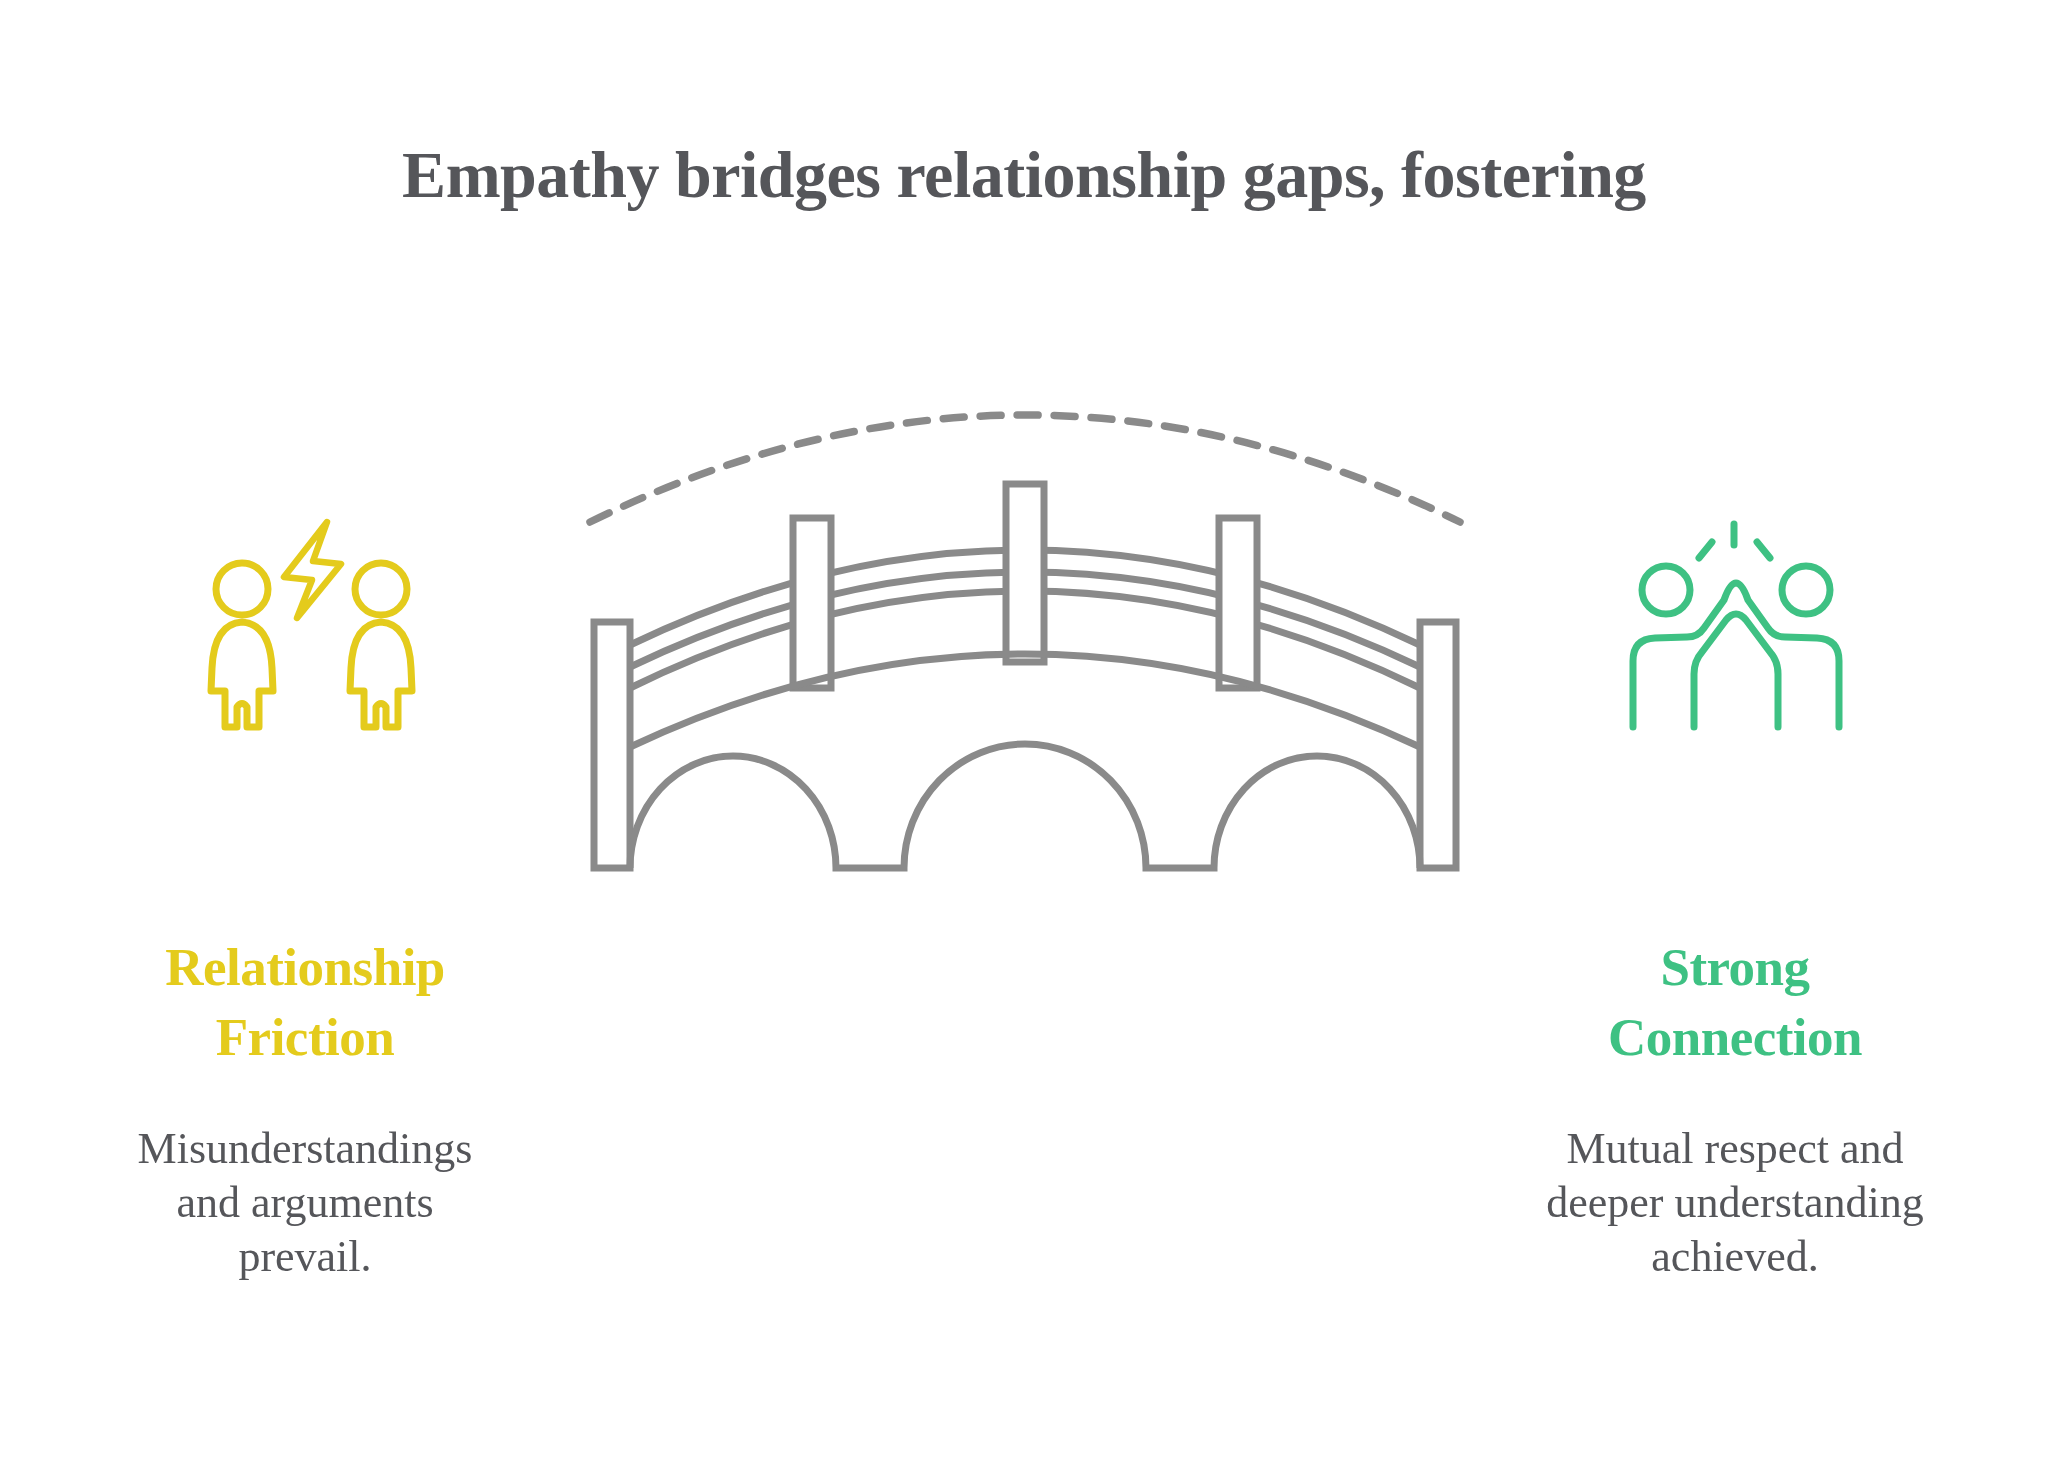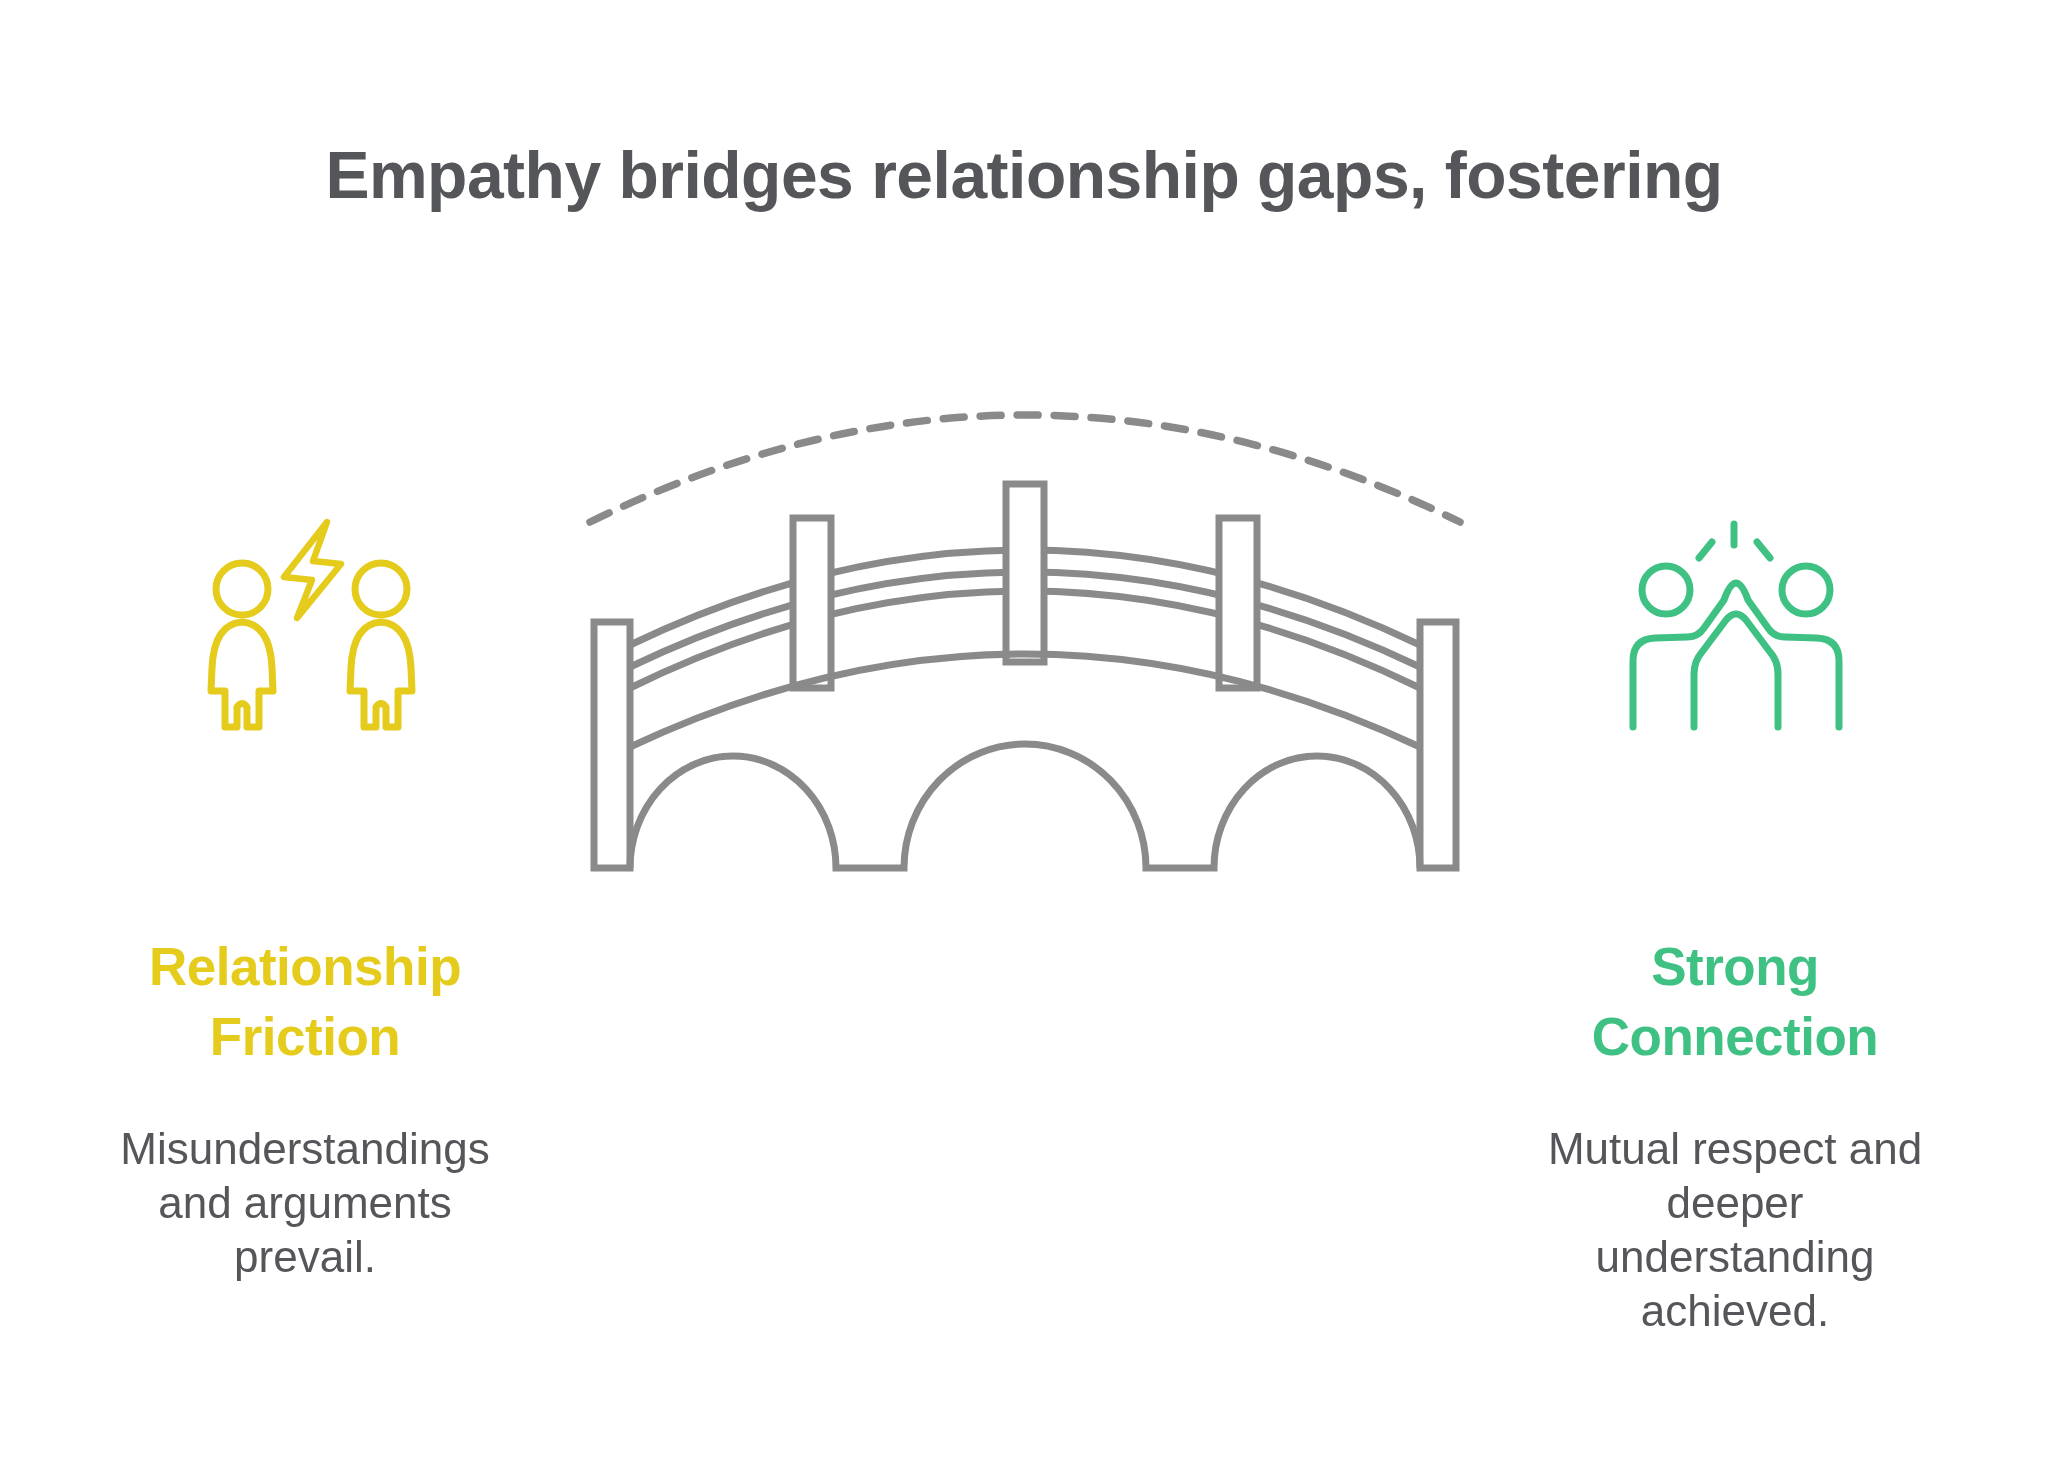--- a/index.html
+++ b/index.html
@@ -8,21 +8,21 @@
     --text-dark:#55565A;
     --bridge-gray:#8A8A8A;
   }
   html,body{margin:0;padding:0;background:#ffffff;}
   .canvas{
     position:relative;
     width:2048px;
     height:1332px;
     background:#ffffff;
     overflow:hidden;
-    font-family:Liberation Sans, sans-serif;
+    font-family:Liberation Serif, serif;
   }
   .title{
     position:absolute;
     top:86px;
     left:0;
     width:100%;
     text-align:center;
     font-weight:700;
     font-size:66px;
     line-height:90px;

